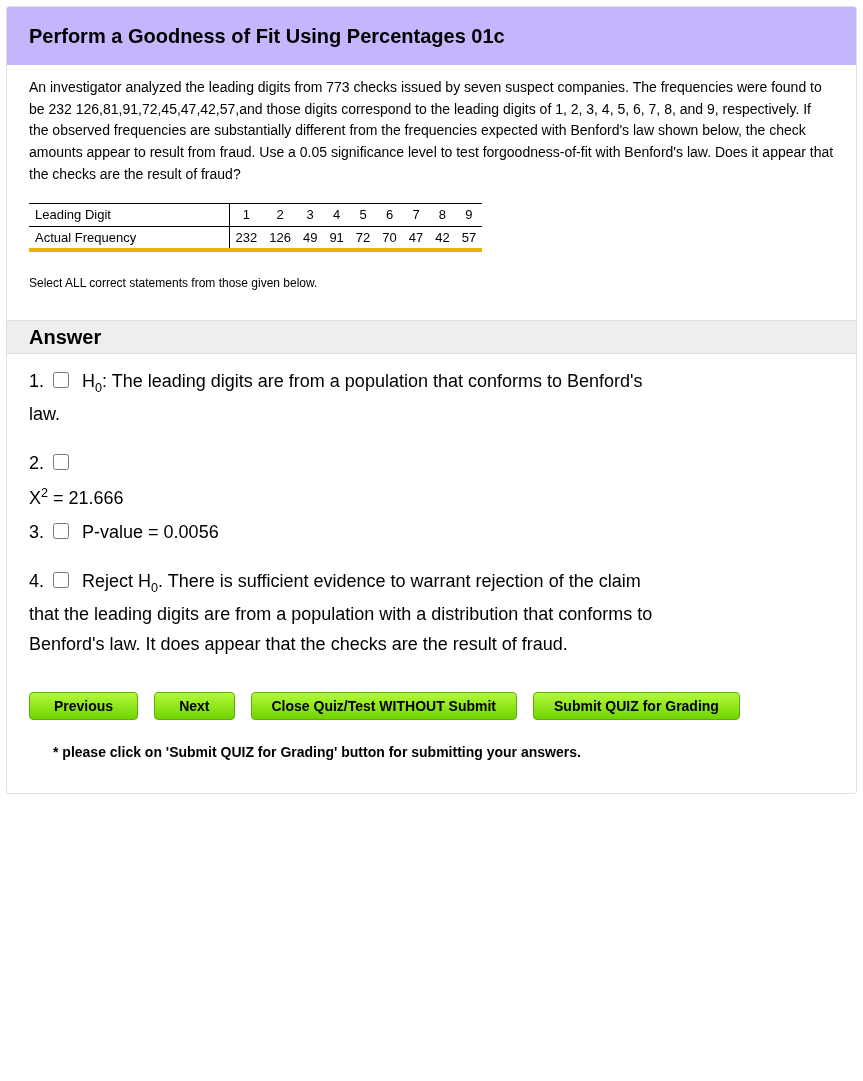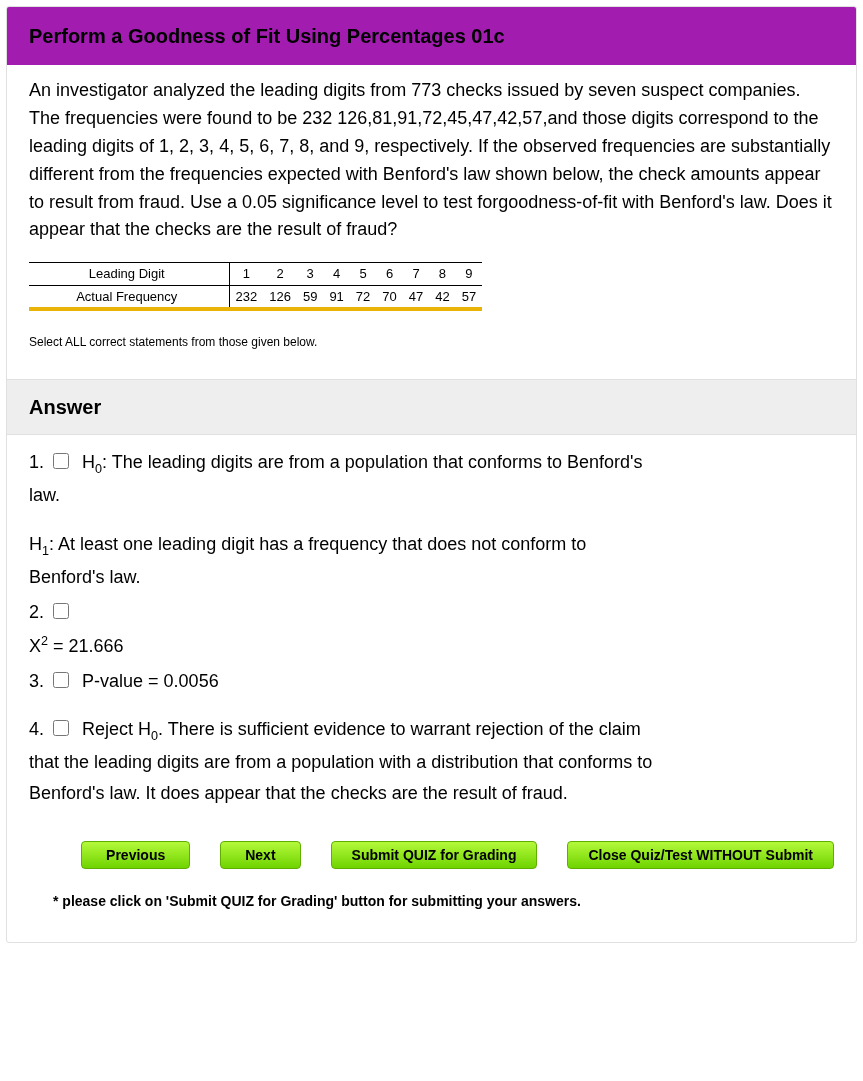--- a/index.html
+++ b/index.html
@@ -11,66 +11,66 @@
     font-size: 17px;
     line-height: 1.5;
     padding: 6px;
   }
   .card {
     border: 1px solid #e0e0e0;
     border-radius: 3px;
     overflow: hidden;
   }
   .header {
-    background: #a21caf;
+    background: #c4b5fd;
     padding: 14px 22px 14px 22px;
     font-weight: bold;
     font-size: 20px;
   }
   .body {
     padding: 12px 22px 20px 22px;
   }
   .desc {
-    font-size: 18px;
+    font-size: 14px;
     line-height: 1.55;
     margin-bottom: 18px;
   }
   .benford-table {
     border-collapse: collapse;
     font-family: Arial, Helvetica, sans-serif;
     font-size: 13px;
     margin-bottom: 22px;
   }
   .benford-table td, .benford-table th {
     padding: 1px 6px;
     text-align: center;
     font-weight: normal;
   }
   .benford-table .rowlabel {
-    text-align: center;
+    text-align: left;
     padding-right: 10px;
     min-width: 200px;
   }
   .benford-table tr.r-head td, .benford-table tr.r-head th {
     border-top: 1px solid #000;
     border-bottom: 1px solid #000;
   }
   .benford-table tr.r-freq td, .benford-table tr.r-freq th {
     border-bottom: 4px solid #eab308;
   }
   .benford-table .rowlabel {
     border-right: 1px solid #000;
   }
   .select-line {
     font-size: 12px;
     margin: 18px 0 8px 0;
   }
   .answer-header {
     background: #eeeeee;
-    padding: 12px 22px;
+    padding: 1px 22px;
     font-weight: bold;
     font-size: 20px;
     border-top: 1px solid #e0e0e0;
     border-bottom: 1px solid #e0e0e0;
   }
   .answers {
     padding: 12px 22px 8px 22px;
     font-size: 18px;
     line-height: 1.7;
   }
@@ -80,23 +80,22 @@
     width: 16px;
     height: 16px;
     vertical-align: -1px;
     cursor: pointer;
   }
   .subsc { font-size: 0.7em; vertical-align: sub; }
   .supsc { font-size: 0.7em; vertical-align: super; }
   .button-row {
     padding: 6px 22px 4px 22px;
     display: flex;
-    gap: 30px;
+    gap: 16px;
     flex-wrap: wrap;
-    justify-content: flex-end;
   }
   .btn {
     border: 1px solid #5fae00;
     border-radius: 4px;
     padding: 5px 24px;
     font-size: 14px;
     font-weight: bold;
     color: #000;
     background: linear-gradient(#b4f93b, #6fd400);
     cursor: pointer;
@@ -133,21 +132,21 @@
         <td>5</td>
         <td>6</td>
         <td>7</td>
         <td>8</td>
         <td>9</td>
       </tr>
       <tr class="r-freq">
         <th class="rowlabel">Actual Frequency</th>
         <td>232</td>
         <td>126</td>
-        <td>59</td>
+        <td>49</td>
         <td>91</td>
         <td>72</td>
         <td>70</td>
         <td>47</td>
         <td>42</td>
         <td>57</td>
       </tr>
     </tbody>
       </table>
 
@@ -161,23 +160,20 @@
     <div class="block">
       <p>
         <span>1.</span>
         <input type="checkbox" style="">
         &nbsp;<span>H</span><span class="subsc">0</span><span>: The leading digits are from a population that conforms to Benford's law.</span>
       </p>
     </div>
 
     <div class="block">
       <p>
-        <span>H</span><span class="subsc">1</span><span>: At least one leading digit has a frequency that does not conform to Benford's law.</span>
-      </p>
-      <p>
         <span>2.</span>
         <input type="checkbox" style="">
       </p>
       <p>
         <span>X</span><span class="supsc">2</span><span> = 21.666</span>
       </p>
       <p>
         <span>3.</span>
         <input type="checkbox" style="">
         &nbsp;<span>P-value = 0.0056</span>
@@ -189,19 +185,19 @@
         <span>4.</span>
         <input type="checkbox" style="">
         &nbsp;<span>Reject H</span><span class="subsc">0</span><span>. There is sufficient evidence to warrant rejection of the claim that the leading digits are from a population with a distribution that conforms to Benford's law. It does appear that the checks are the result of fraud.</span>
       </p>
     </div>
   </div>
 
   <div class="button-row">
     <button class="btn">Previous</button>
     <button class="btn">Next</button>
+    <button class="btn wide">Close Quiz/Test WITHOUT Submit</button>
     <button class="btn wide">Submit QUIZ for Grading</button>
-    <button class="btn wide">Close Quiz/Test WITHOUT Submit</button>
   </div>
 
   <div class="footnote">* please click on 'Submit QUIZ for Grading' button for submitting your answers.</div>
 
 </div>
 
 </body></html>

